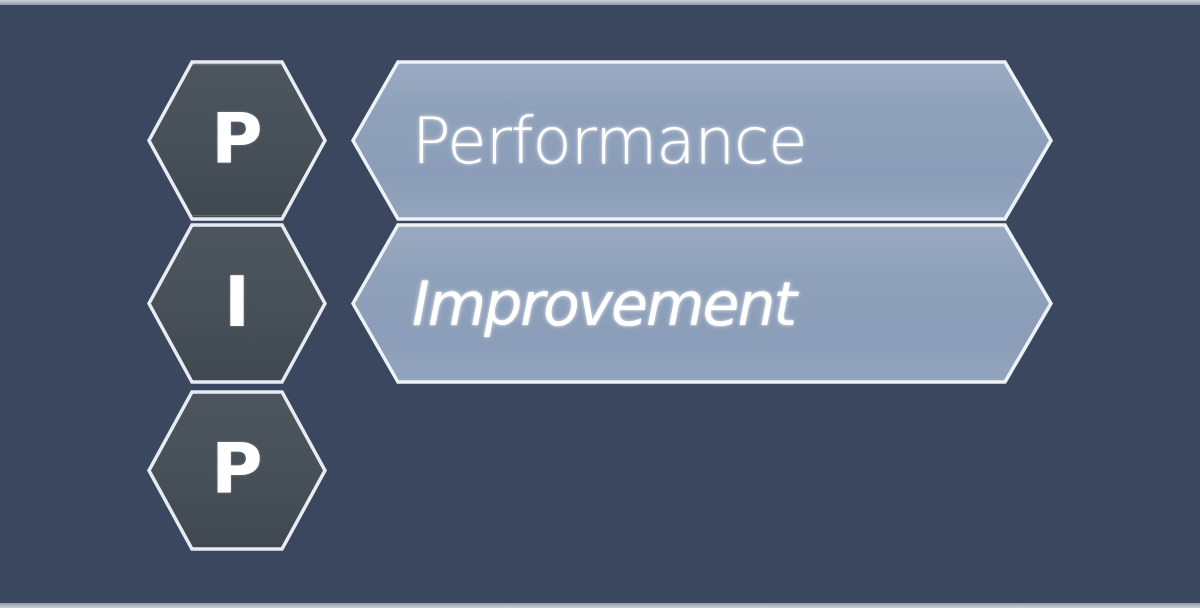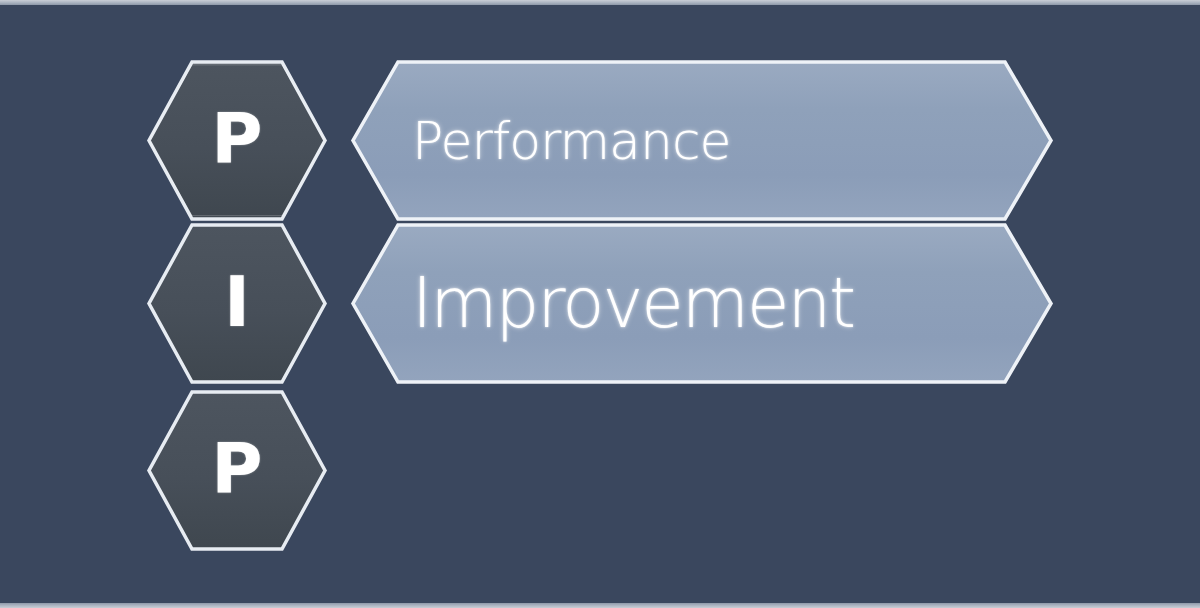--- a/index.html
+++ b/index.html
@@ -55,30 +55,31 @@
   }
   .chev-svg{position:absolute;left:0;top:0;width:706px;height:163px;display:block;}
   .chev-label{
     position:absolute;left:0;top:0;width:706px;height:163px;
     display:flex;align-items:center;
     padding-left:62px;
     box-sizing:border-box;
     color:#ffffff;
     font-family:"DejaVu Sans", sans-serif;
     font-weight:300;
-    font-size:52px;
+    font-size:64px;
     line-height:1;
     letter-spacing:-1px;
     text-shadow:0 0 5px rgba(255,255,255,.55), 0 0 2px rgba(255,255,255,.7);
     white-space:nowrap;
     user-select:none;
   }
   .chev-label.narrow{
-    font-size:69px;
+    font-size:60px;
     letter-spacing:-2px;
+    font-style:italic;
   }
 </style>
 </head>
 <body>
 
 <div id="stage">
 
   <div class="edge-strip top"></div>
   <div class="edge-strip bottom"></div>
 

